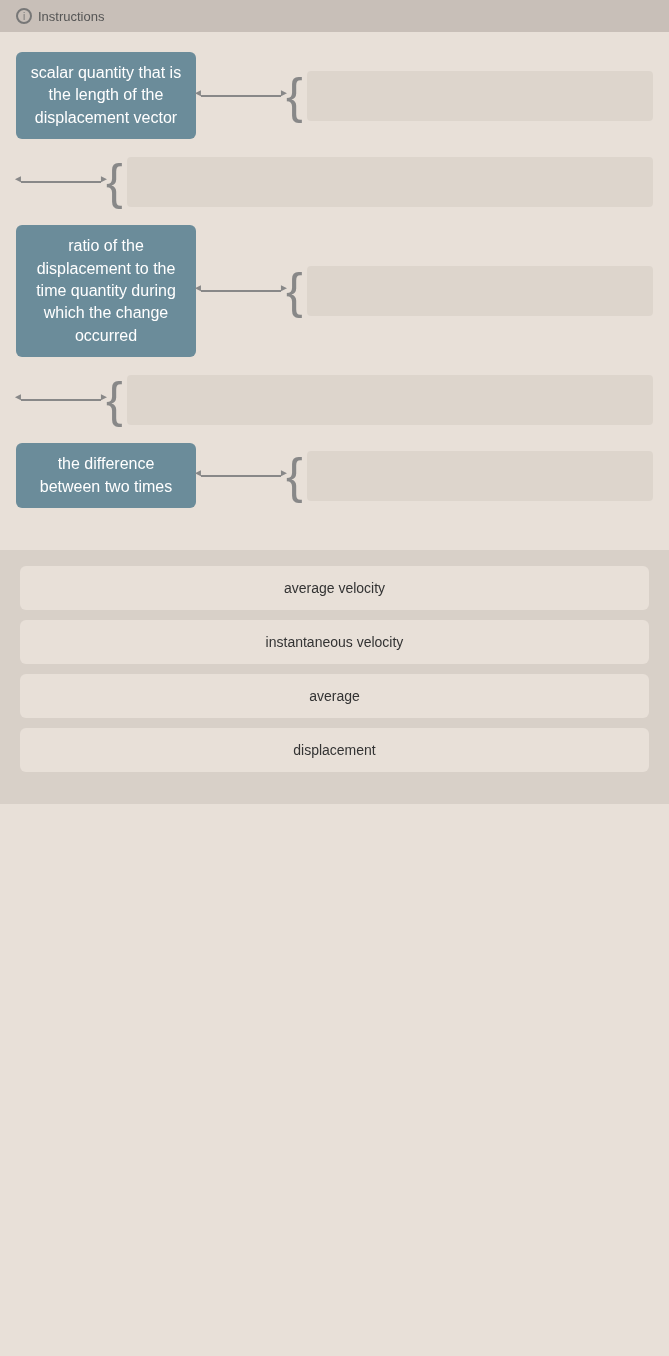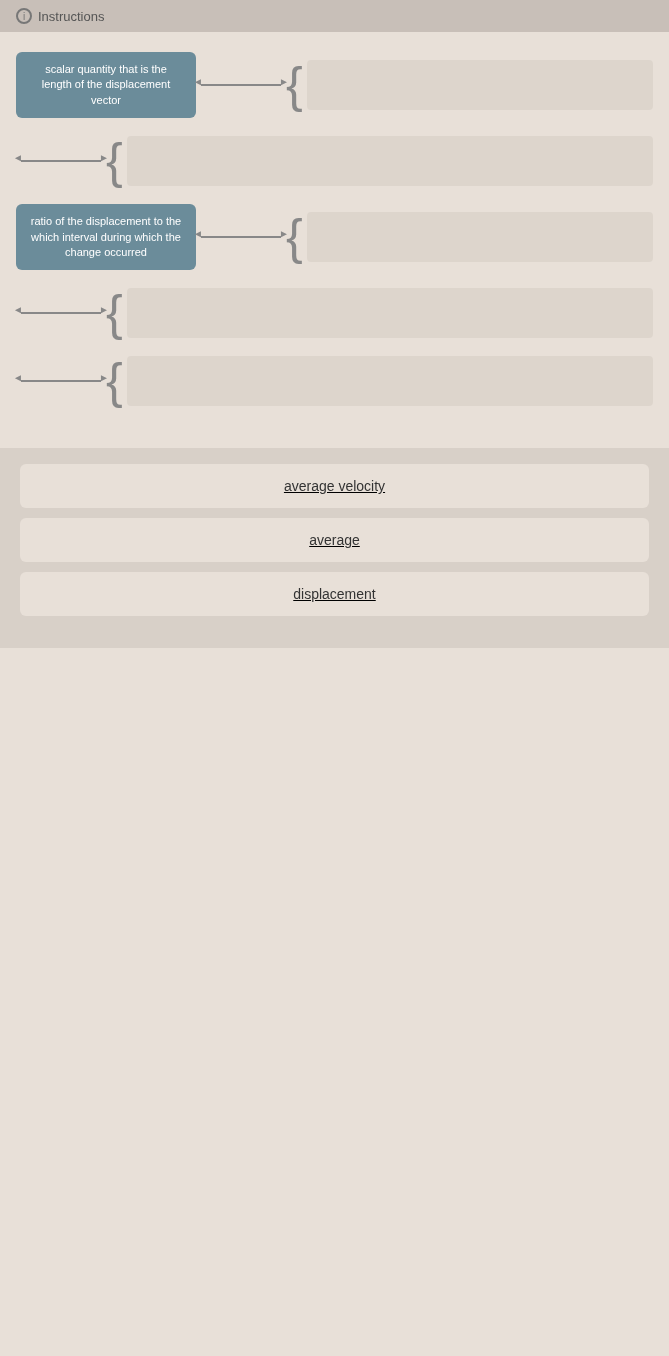--- a/index.html
+++ b/index.html
@@ -47,21 +47,21 @@
     }
 
     .definition-box {
       background-color: #6b8c9a;
       color: #fff;
       border-radius: 6px;
       padding: 10px 14px;
       width: 180px;
       min-width: 180px;
       text-align: center;
-      font-size: 11px;
+      font-size: 16px;
       line-height: 1.4;
     }
 
     .bracket-answer {
       display: flex;
       align-items: stretch;
       flex: 1;
     }
 
     .bracket-symbol {
@@ -115,21 +115,20 @@
       right: -8px;
       top: -8px;
       font-size: 10px;
       color: #888;
     }
 
     
     .answer-bank {
       background-color: #d8d0c8;
       padding: 16px 20px 24px 20px;
-      text-decoration: underline;
     }
 
     .answer-tile {
       background-color: #e8e0d8;
       border-radius: 6px;
       padding: 14px 10px;
       text-align: center;
       font-size: 14px;
       color: #333;
       margin-bottom: 10px;
@@ -170,56 +169,62 @@
       <div class="double-arrow-line"></div>
     </div>
     <div class="bracket-answer">
       <div class="bracket-symbol">{</div>
       <div class="answer-box"></div>
     </div>
   </div>
 
   <div class="match-row">
     <div class="definition-box">
-      <span>ratio of the displacement to the which interval during which the change occurred</span>
-    </div>
-    <div class="double-arrow">
-      <div class="double-arrow-line"></div>
-    </div>
-    <div class="bracket-answer">
-      <div class="bracket-symbol">{</div>
-      <div class="answer-box"></div>
-    </div>
-  </div>
-
-  <div class="match-row">
-    <div class="double-arrow">
-      <div class="double-arrow-line"></div>
-    </div>
-    <div class="bracket-answer">
-      <div class="bracket-symbol">{</div>
-      <div class="answer-box"></div>
-    </div>
-  </div>
-
-  <div class="match-row">
+      <span>ratio of the displacement to the time quantity during which the change occurred</span>
+    </div>
+    <div class="double-arrow">
+      <div class="double-arrow-line"></div>
+    </div>
+    <div class="bracket-answer">
+      <div class="bracket-symbol">{</div>
+      <div class="answer-box"></div>
+    </div>
+  </div>
+
+  <div class="match-row">
+    <div class="double-arrow">
+      <div class="double-arrow-line"></div>
+    </div>
+    <div class="bracket-answer">
+      <div class="bracket-symbol">{</div>
+      <div class="answer-box"></div>
+    </div>
+  </div>
+
+  <div class="match-row">
+    <div class="definition-box">
+      <span>the difference between two times</span>
+    </div>
     <div class="double-arrow">
       <div class="double-arrow-line"></div>
     </div>
     <div class="bracket-answer">
       <div class="bracket-symbol">{</div>
       <div class="answer-box"></div>
     </div>
   </div>
 
 </div>
 
 <div class="answer-bank">
   <div class="answer-tile">
     <span>average velocity</span>
   </div>
   <div class="answer-tile">
+    <span>instantaneous velocity</span>
+  </div>
+  <div class="answer-tile">
     <span>average</span>
   </div>
   <div class="answer-tile">
     <span>displacement</span>
   </div>
 </div>
 
 </body></html>

